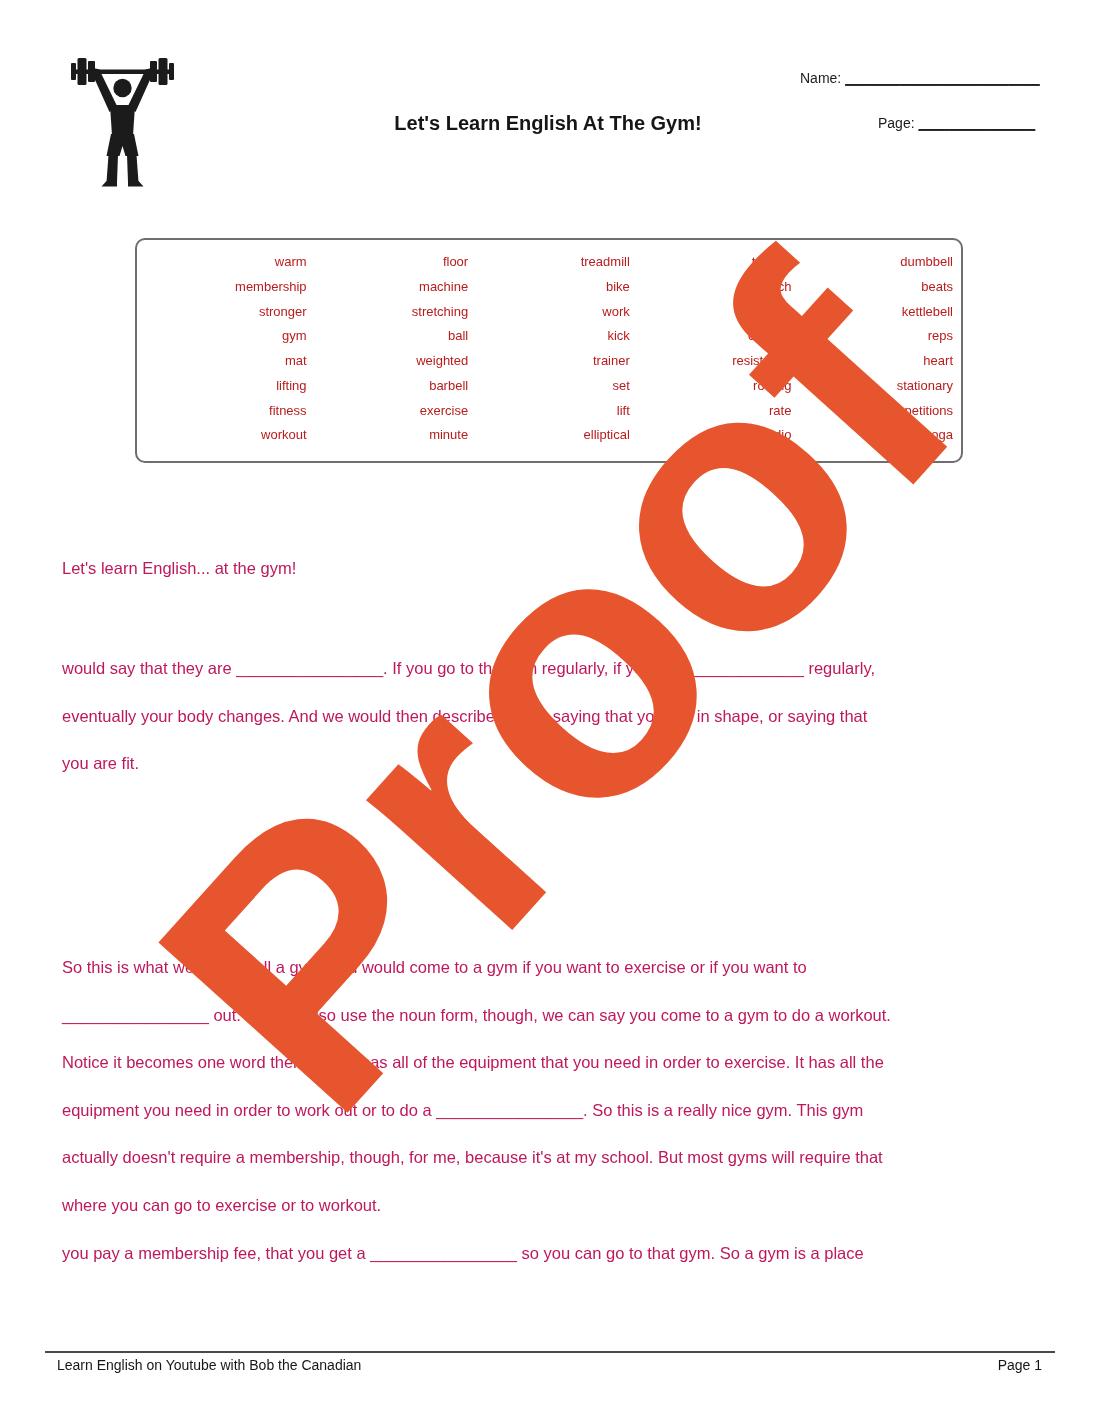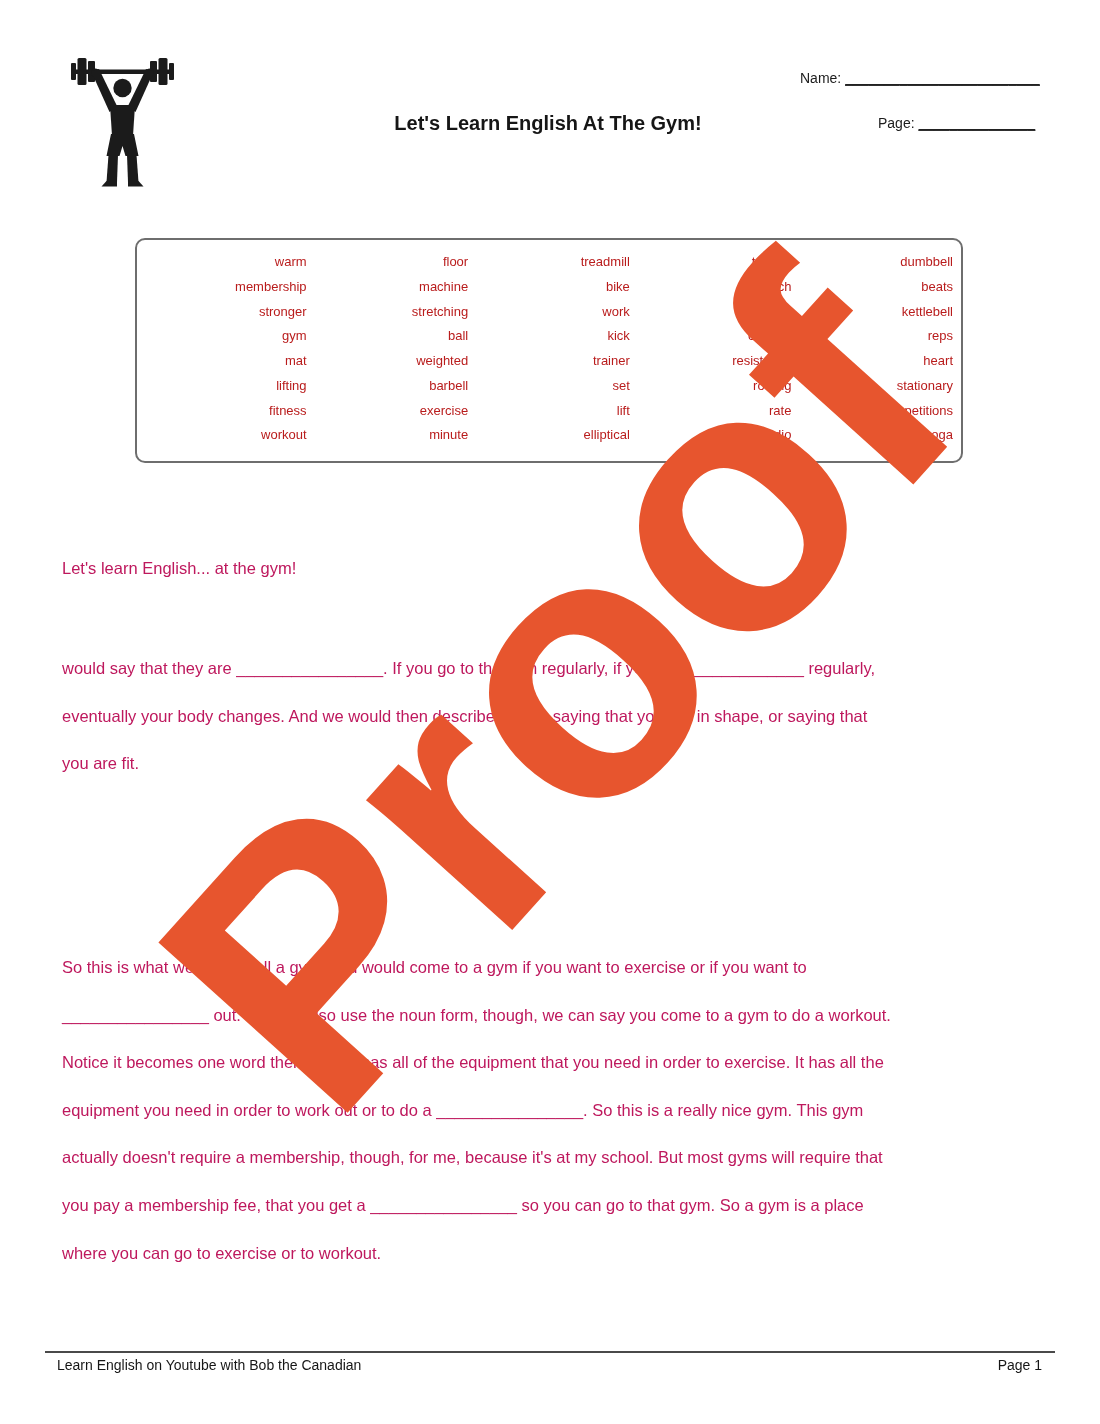--- a/index.html
+++ b/index.html
@@ -133,22 +133,22 @@
       <div class="textline">would say that they are ________________. If you go to the gym regularly, if you ________________ regularly,</div>
       <div class="textline">eventually your body changes. And we would then describe you by saying that you are in shape, or saying that</div>
       <div class="textline">you are fit.</div>
     </div>
   <div class="para-2" id="para-2">
       <div class="textline">So this is what we would call a gym. You would come to a gym if you want to exercise or if you want to</div>
       <div class="textline">________________ out. We can also use the noun form, though, we can say you come to a gym to do a workout.</div>
       <div class="textline">Notice it becomes one word then. A gym has all of the equipment that you need in order to exercise. It has all the</div>
       <div class="textline">equipment you need in order to work out or to do a ________________. So this is a really nice gym. This gym</div>
       <div class="textline">actually doesn't require a membership, though, for me, because it's at my school. But most gyms will require that</div>
+      <div class="textline">where you can go to exercise or to workout.</div>
       <div class="textline">you pay a membership fee, that you get a ________________ so you can go to that gym. So a gym is a place</div>
-      <div class="textline">where you can go to exercise or to workout.</div>
     </div>
 
   <div class="footer-rule"></div>
   <div class="footer">
     <span>Learn English on Youtube with Bob the Canadian</span>
     <span>Page 1</span>
   </div>
 
   <div class="watermark" style="color: rgb(231, 85, 46);">Proof</div>
 

